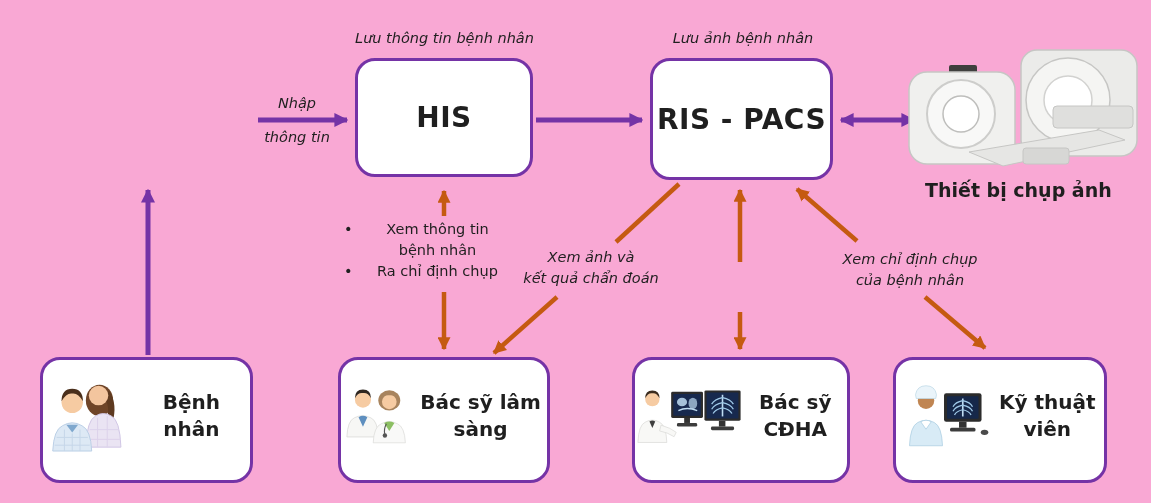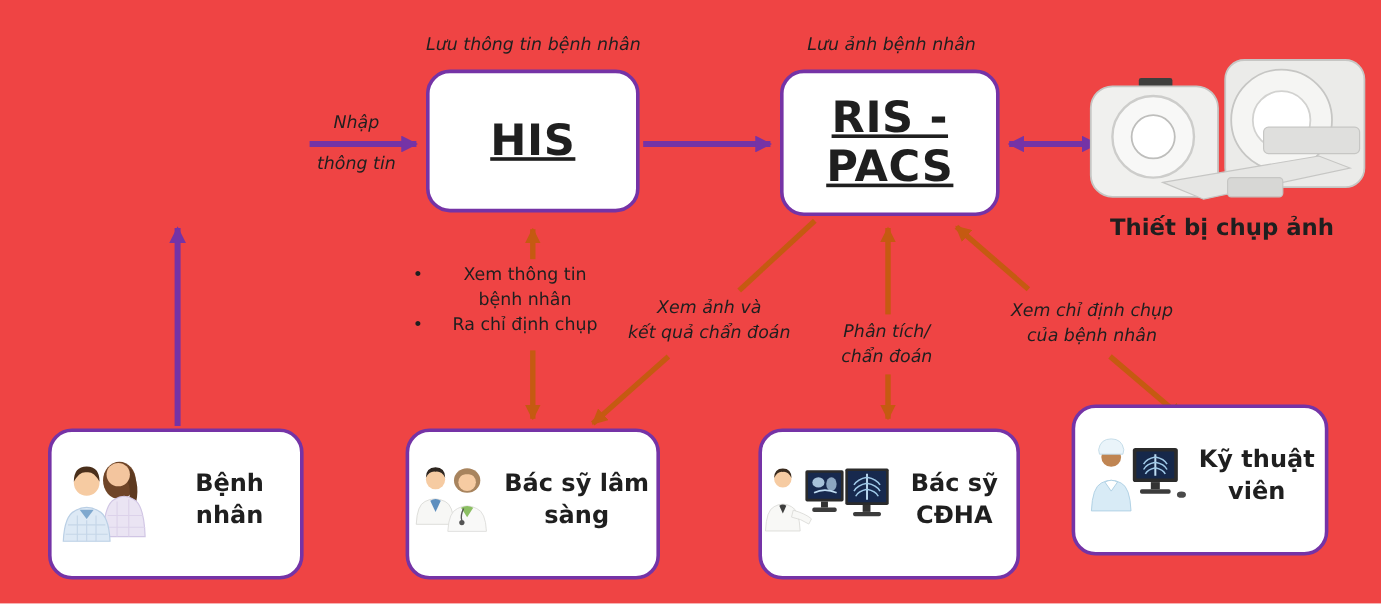--- a/index.html
+++ b/index.html
@@ -1,21 +1,21 @@
 <!DOCTYPE html>
 <html><head>
 <meta charset="utf-8">
 <style>
   html,body{margin:0;padding:0;background:#fff;}
-  .canvas{position:relative;width:1151px;height:503px;background:#ef4444;overflow:hidden;
+  .canvas{position:relative;width:1151px;height:503px;background:#f9a8d4;overflow:hidden;
           font-family:"DejaVu Sans","Liberation Sans",sans-serif;color:#1f1f1f;}
   .box{position:absolute;background:#fff;border:3.5px solid #7533a6;border-radius:20px;
        box-sizing:border-box;display:flex;align-items:center;justify-content:center;text-align:center;}
   .box .title{font-weight:bold;font-size:20px;line-height:1.32;}
-  .title-xl{font-weight:bold;font-size:36px;letter-spacing:.5px;text-decoration:underline;}
+  .title-xl{font-weight:bold;font-size:28px;letter-spacing:.5px;}
   .actor{flex-direction:row;justify-content:flex-end;padding-bottom:9px;}
   .actor .title{font-size:20px;}
   .actor svg{display:block;margin-bottom:2px;}
   .cap{position:absolute;font-style:italic;font-size:14.5px;text-align:center;line-height:18px;}
   .hlbl{position:absolute;font-style:italic;font-size:14.5px;text-align:center;line-height:18px;}
   .hlbl .l1{margin-bottom:16px;}
   .dlbl{position:absolute;font-style:italic;font-size:14.5px;text-align:center;line-height:21px;}
   .devlbl{position:absolute;font-weight:bold;font-size:19px;}
   .blist{position:absolute;left:344px;top:219px;width:172px;font-size:14.5px;line-height:21px;}
   .bitem{display:flex;}
@@ -99,24 +99,20 @@
       <span class="btxt">
           <span class="nowrap">Ra chỉ định chụp</span>
         </span>
     </div>
   </div>
 
   <div class="dlbl" style="left:505px;top:247px;width:172px;">
     <div>Xem ảnh và</div>
     <div>kết quả chẩn đoán</div>
   </div>
-  <div class="dlbl" style="left:678px;top:267px;width:122px;">
-    <div>Phân tích/</div>
-    <div>chẩn đoán</div>
-  </div>
   <div class="dlbl" style="left:826px;top:249px;width:168px;">
     <div>Xem chỉ định chụp</div>
     <div>của bệnh nhân</div>
   </div>
 
   <div class="box actor" style="left:40px;top:357px;width:213px;height:126px;">
     <svg width="92" height="74" viewBox="0 0 92 74">
       <ellipse cx="58" cy="22" rx="14" ry="16" fill="#6F4528"></ellipse>
       <path d="M68 12 Q77 26 71 46 L64 46 Q71 28 61 16 Z" fill="#5E3A20"></path>
       <circle cx="57" cy="17" r="10" fill="#F3C59E"></circle>
@@ -165,21 +161,21 @@
       <rect x="96" y="6" width="50" height="42" rx="2" fill="#2B2B2B"></rect>
       <rect x="99" y="9" width="44" height="36" rx="1" fill="#17294E"></rect>
       <path d="M121 12 V42" stroke="#BFDCF2" stroke-width="2.2"></path>
       <path d="M121 16 Q110 18 106 25 M121 16 Q132 18 136 25 M121 23 Q110 25 106 32 M121 23 Q132 25 136 32 M121 30 Q111 32 108 38 M121 30 Q131 32 134 38" stroke="#9FC9E8" stroke-width="1.8" fill="none"></path>
       <rect x="116" y="48" width="9" height="8" fill="#333333"></rect>
       <rect x="105" y="56" width="32" height="5" rx="2" fill="#3C3C3C"></rect>
     </svg>
     <div class="title">Bác sỹ CĐHA</div>
   </div>
 
-  <div class="box actor" style="left:893px;top:337px;width:214px;height:126px;">
+  <div class="box actor" style="left:893px;top:357px;width:214px;height:126px;">
     <svg width="126" height="82" viewBox="0 0 126 82">
       <path d="M18 82 Q19 56 29 51 Q40 45 51 51 Q61 56 62 82 Z" fill="#D8EBF6" stroke="#ABCEE2"></path>
       <path d="M33 50 L40 60 L47 50 Q40 46 33 50 Z" fill="#FFFFFF" stroke="#ABCEE2"></path>
       <circle cx="40" cy="22" r="11" fill="#C08552"></circle>
       <path d="M26 14 Q28 2 40 2 Q52 2 54 14 L53 19 L27 19 Z" fill="#EAF4FA" stroke="#BFD9E7"></path>
       <rect x="64" y="12" width="50" height="38" rx="3" fill="#2B2B2B"></rect>
       <rect x="68" y="16" width="42" height="30" rx="1" fill="#16284A"></rect>
       <path d="M89 19 V43" stroke="#BFDCF2" stroke-width="2.2"></path>
       <path d="M89 22 Q79 24 76 30 M89 22 Q99 24 102 30 M89 28 Q79 30 76 36 M89 28 Q99 30 102 36 M89 34 Q80 36 78 41 M89 34 Q98 36 100 41" stroke="#9FC9E8" stroke-width="1.7" fill="none"></path>
       <rect x="84" y="50" width="10" height="8" fill="#333333"></rect>

